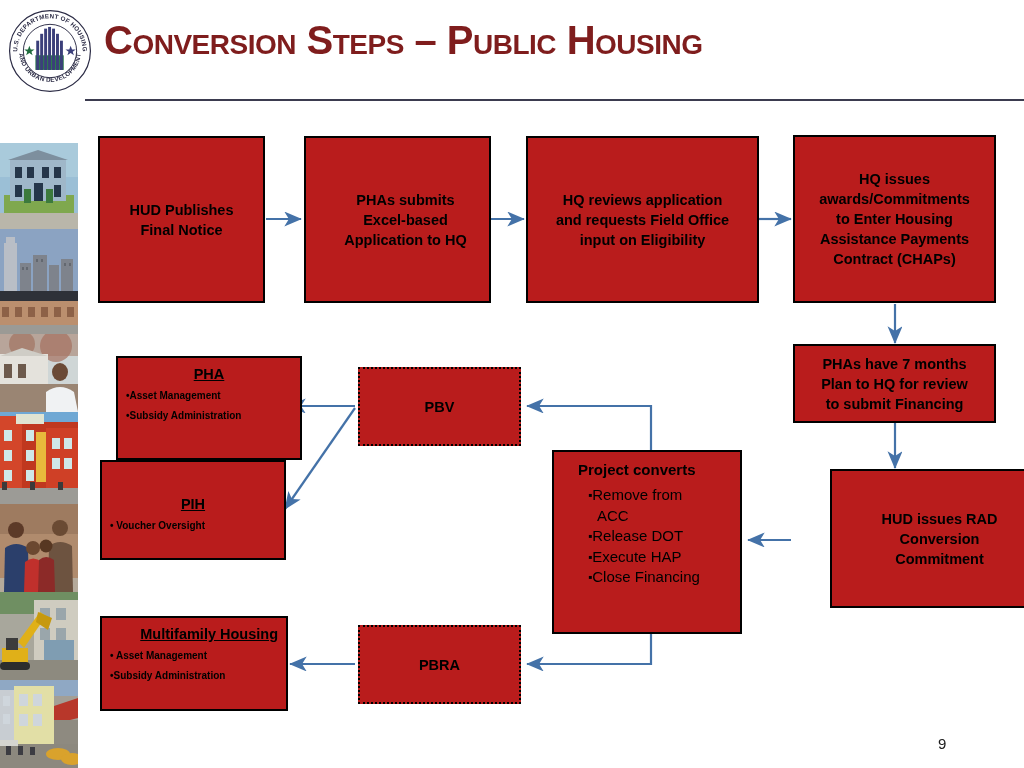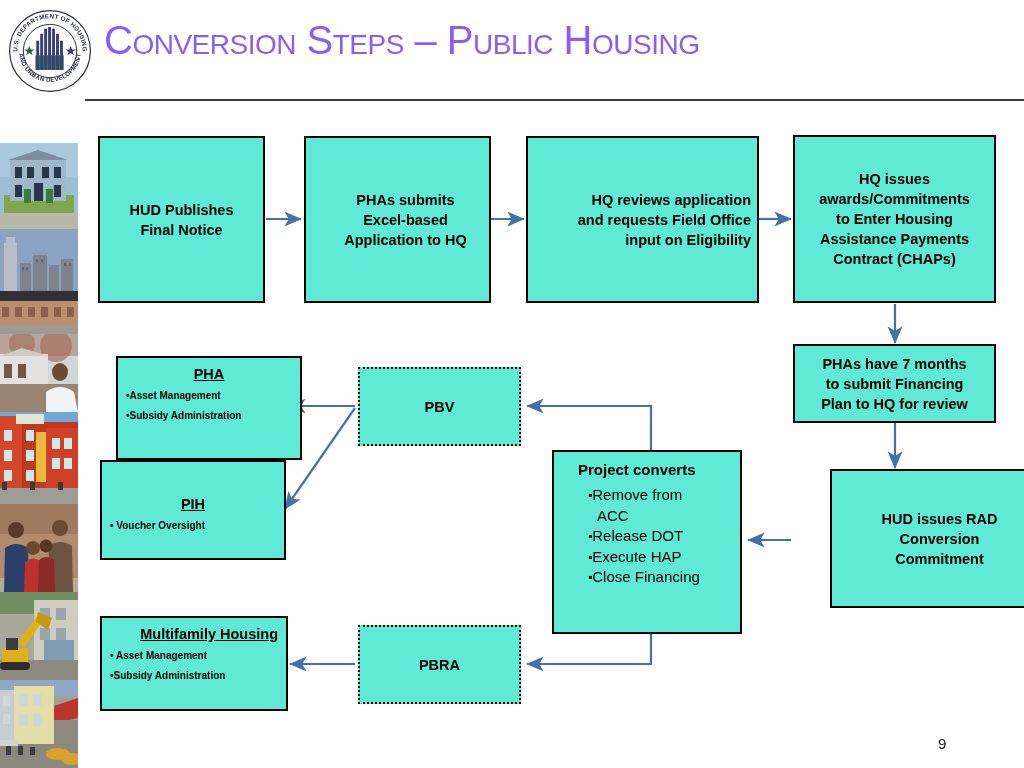--- a/index.html
+++ b/index.html
@@ -25,25 +25,25 @@
   #hud-seal {
     position: absolute;
     left: 7px; top: 8px;
     width: 86px; height: 86px;
   }
   #page-title {
     position: absolute;
     left: 104px; top: 14px;
     width: 900px;
     font-size: 40px;
-    font-weight: normal;
+    font-weight: bold;
     font-variant: small-caps;
     letter-spacing: -0.5px;
     line-height: 52px;
-    color: #8b5cf6;
+    color: #7f1d1d;
     white-space: nowrap;
   }
   #title-rule {
     position: absolute;
     left: 85px; top: 99px;
     width: 939px; height: 0;
     border-top: 2px solid #3b3b4f;
   }
 
   
@@ -57,21 +57,21 @@
   .photo-tile {
     width: 78px;
     position: relative;
     overflow: hidden;
   }
 
   
   .flowbox {
     position: absolute;
     box-sizing: border-box;
-    background: #5eead4;
+    background: #b91c1c;
     border: 2px solid #000000;
     display: flex;
     flex-direction: column;
     justify-content: center;
     font-size: 14.5px;
     font-weight: bold;
     line-height: 20px;
     text-align: center;
     padding: 4px 6px;
   }
@@ -398,38 +398,38 @@
   <div>HUD Publishes</div>
   <div>Final Notice</div>
 </div>
 
 <div class="flowbox" style="left:304px; top:136px; width:187px; height:167px;padding-left:22px;">
   <div>PHAs submits</div>
   <div>Excel-based</div>
   <div>Application to HQ</div>
 </div>
 
-<div class="flowbox" style="left:526px; top:136px; width:233px; height:167px;text-align:right;">
+<div class="flowbox" style="left:526px; top:136px; width:233px; height:167px;">
   <div>HQ reviews application</div>
   <div>and requests Field Office</div>
   <div>input on Eligibility</div>
 </div>
 
 <div class="flowbox" style="left:793px; top:135px; width:203px; height:168px;">
   <div>HQ issues</div>
   <div>awards/Commitments</div>
   <div>to Enter Housing</div>
   <div>Assistance Payments</div>
   <div>Contract (CHAPs)</div>
 </div>
 
 <div class="flowbox" style="left:793px; top:344px; width:203px; height:79px;">
   <div>PHAs have 7 months</div>
+  <div>Plan to HQ for review</div>
   <div>to submit Financing</div>
-  <div>Plan to HQ for review</div>
 </div>
 
 <div class="flowbox" style="left:830px; top:469px; width:219px; height:139px;">
   <div>HUD issues RAD</div>
   <div>Conversion</div>
   <div>Commitment</div>
 </div>
 
 <div class="flowbox topalign" style="left:552px; top:450px; width:190px; height:184px; padding:8px 24px;">
   <div class="box-title" style="text-align:left; font-size:15px;">Project converts</div>

